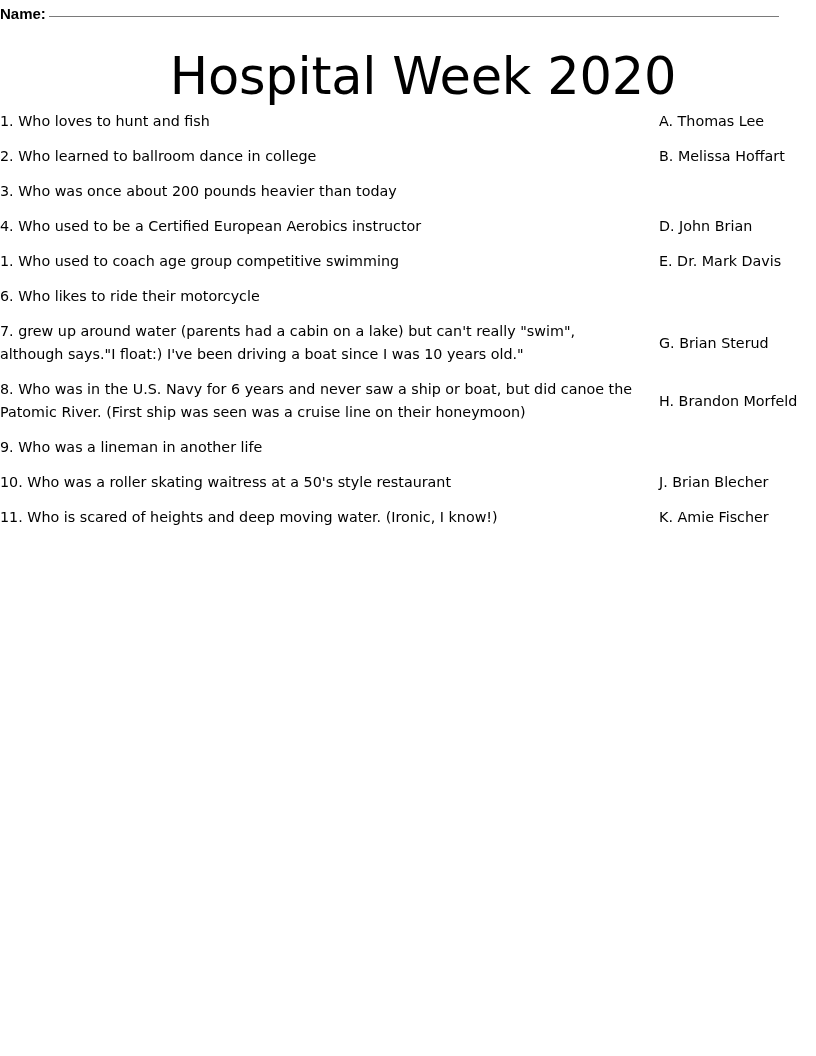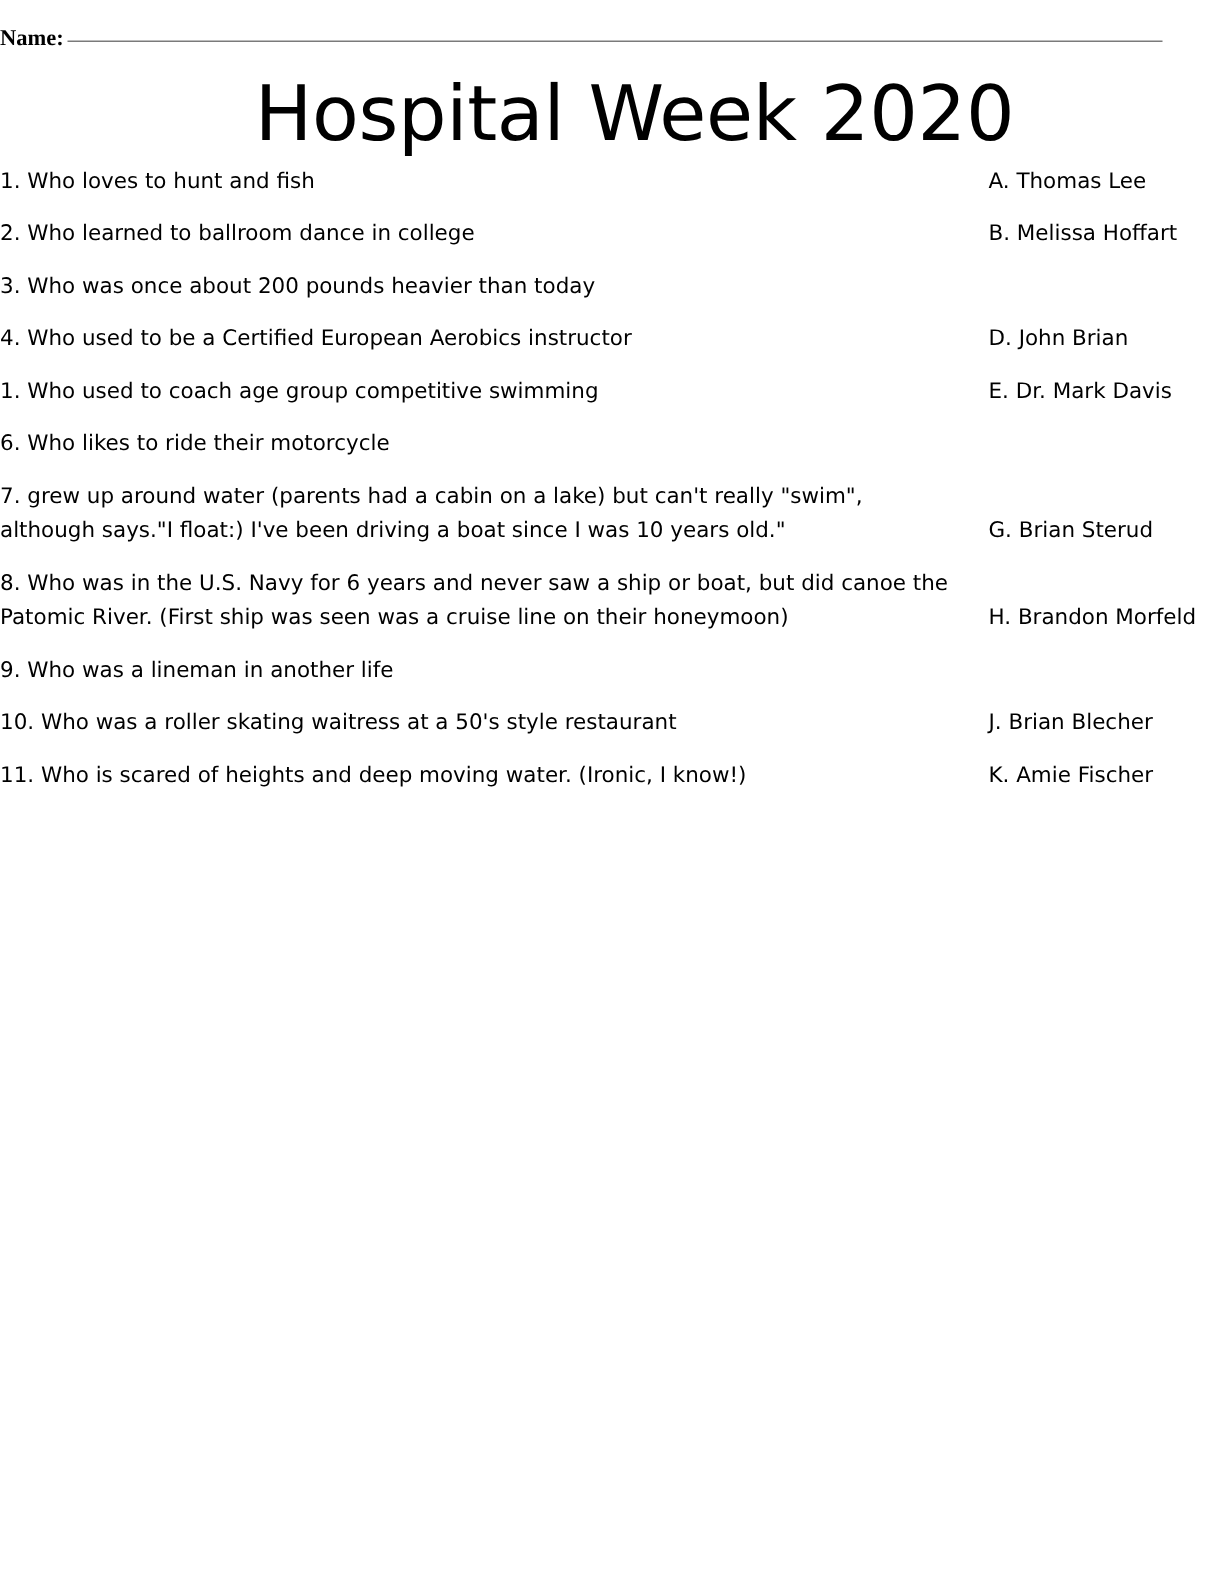--- a/index.html
+++ b/index.html
@@ -29,25 +29,25 @@
   .name-row {
     position: absolute;
     left: 0px;
     top: 0px;
     width: 816px;
     height: 24px;
     display: flex;
     align-items: baseline;
   }
   .name-label {
-    font-family: Liberation Serif, serif;
+    font-family: Liberation Sans, sans-serif;
     font-size: 15px;
     font-weight: bold;
     line-height: 20px;
-    padding-top: 16px;
+    padding-top: 4px;
     white-space: nowrap;
   }
   .name-rule {
     flex: 0 0 auto;
     width: 730px;
     margin-left: 3px;
     height: 0;
     border-bottom: 1.2px solid #7a7a7a;
     position: relative;
     top: -2px;
@@ -72,21 +72,21 @@
   .quiz {
     position: absolute;
     left: 0px;
     top: 110px;
     width: 816px;
   }
 
   .qa-row {
     position: relative;
     display: flex;
-    align-items: flex-end;
+    align-items: center;
     margin-bottom: 12px;
   }
 
   .q-col {
     flex: 0 0 auto;
     width: 650px;
     box-sizing: border-box;
     padding-right: 16px;
   }
 

